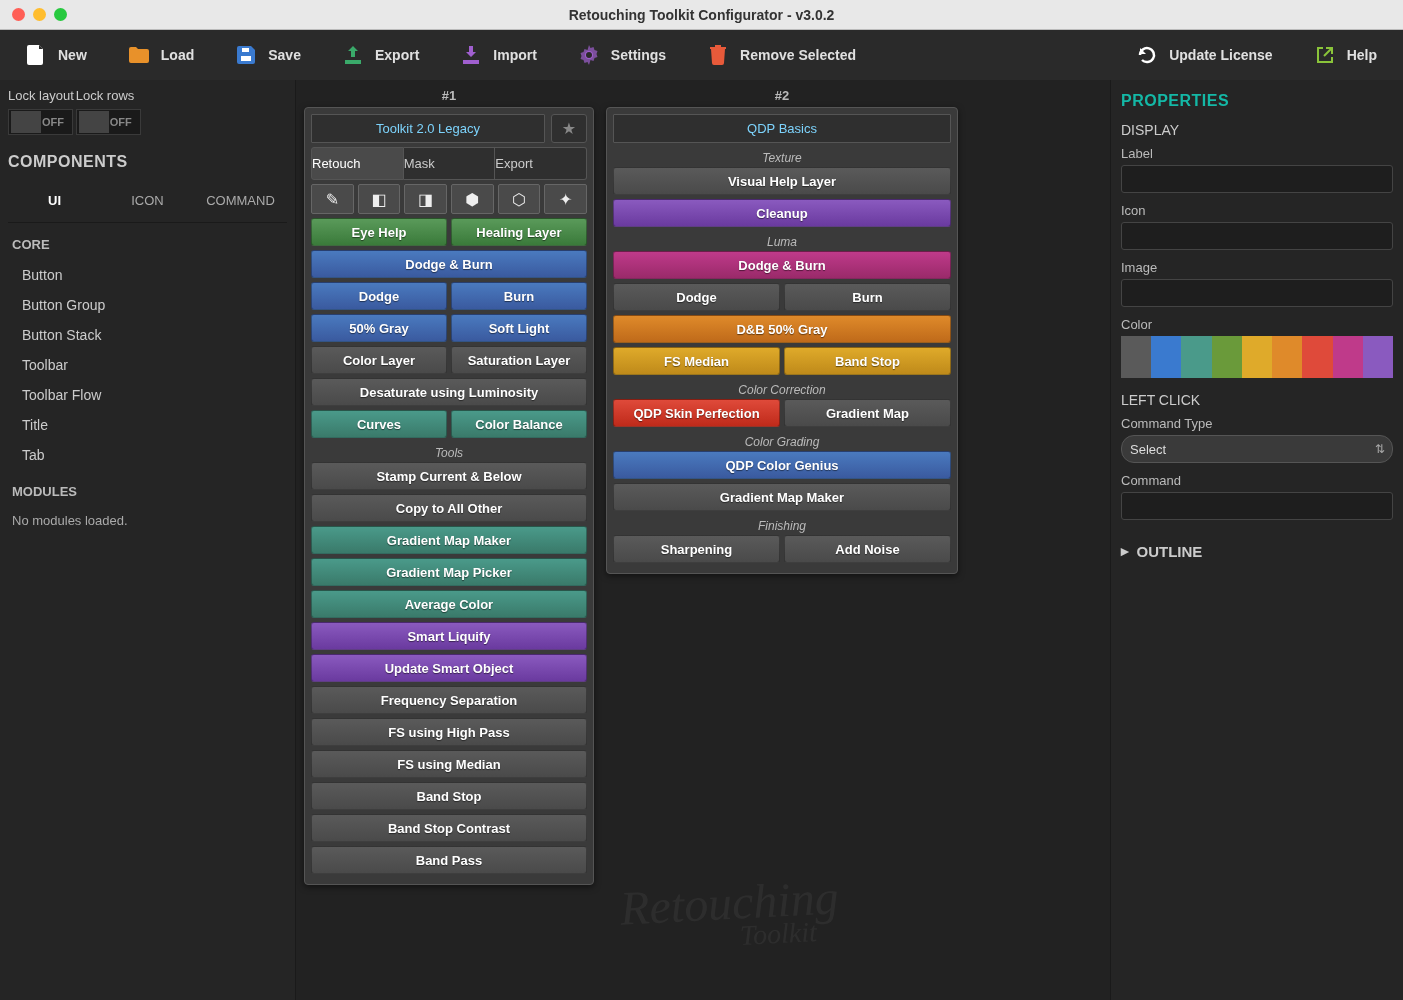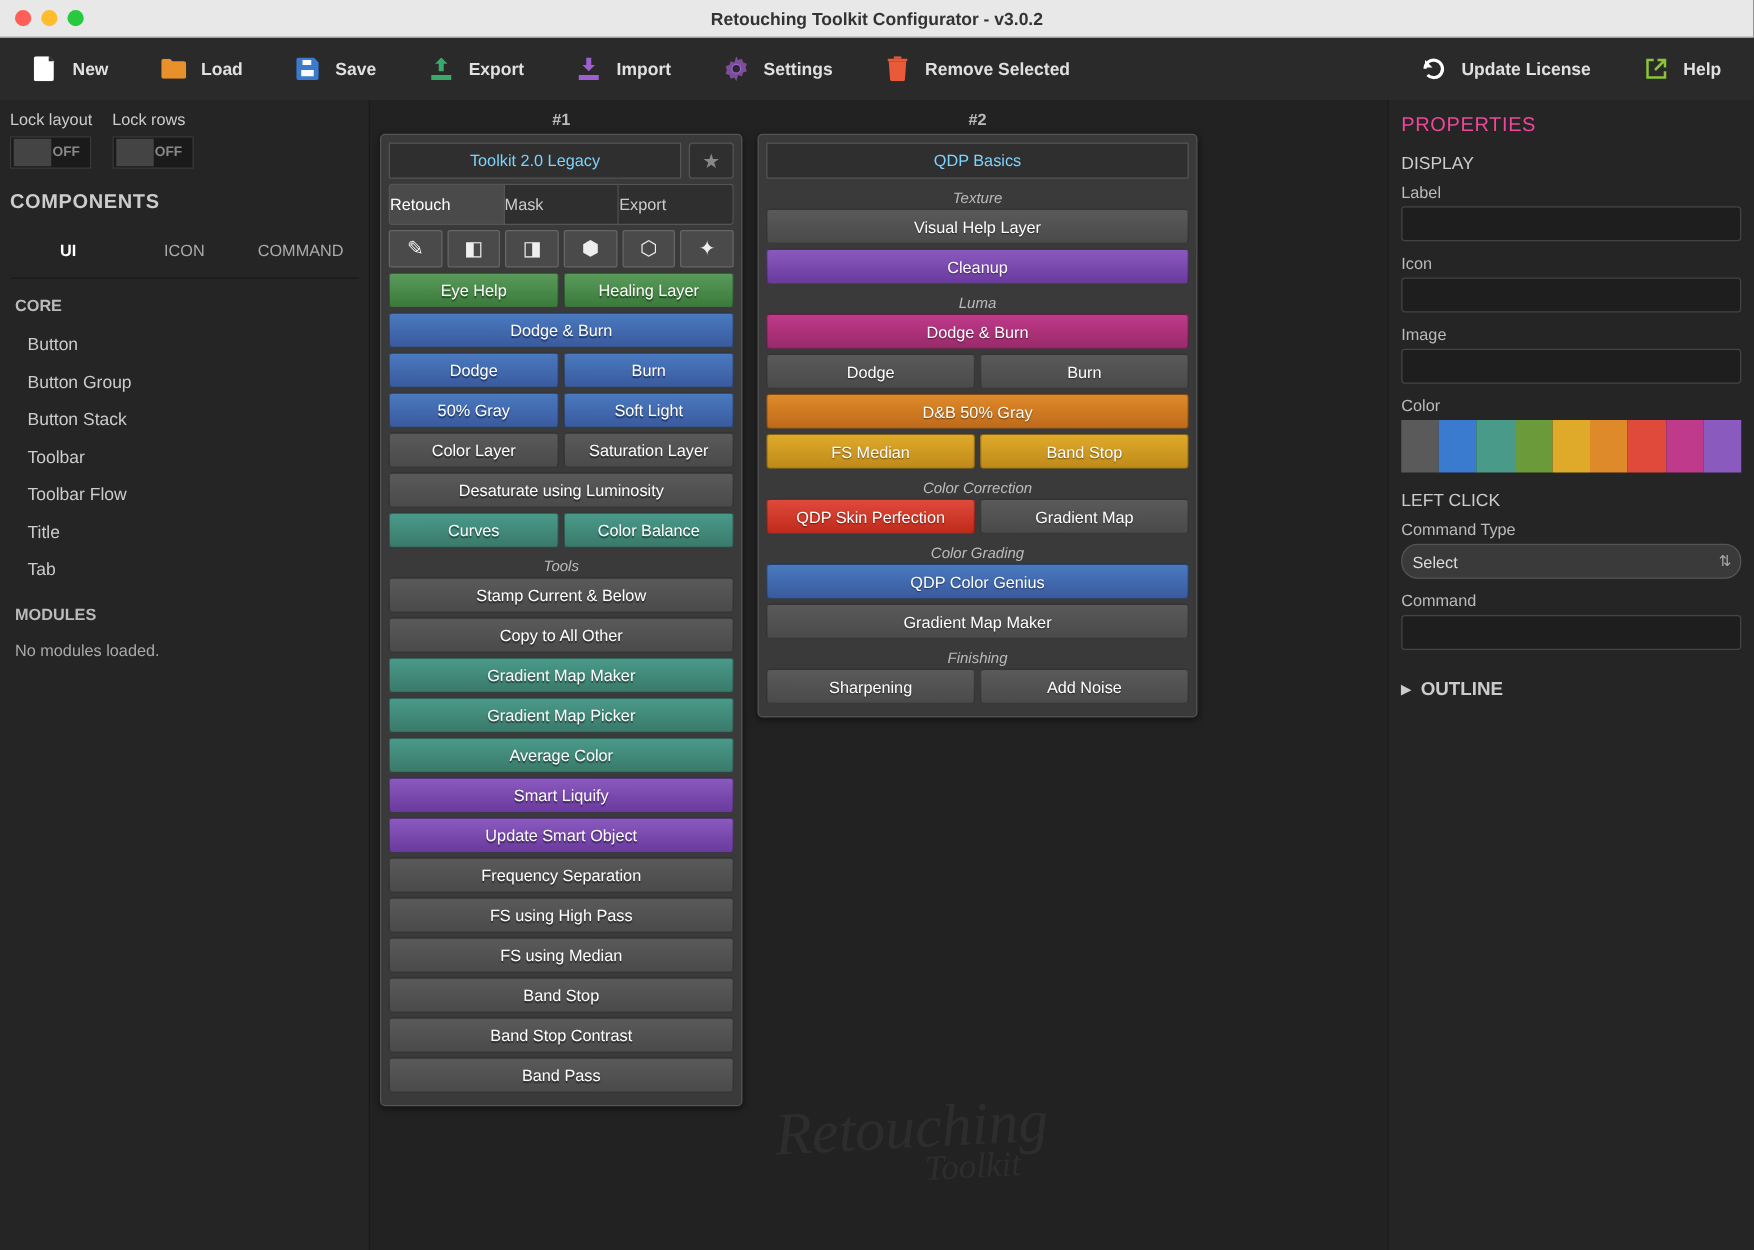--- a/index.html
+++ b/index.html
@@ -10,21 +10,21 @@
 .dot-r{background:#ff5f56}
 .dot-y{background:#ffbd2e}
 .dot-g{background:#27c93f}
 .titlebar-title{position:absolute;left:50%;transform:translateX(-50%);font-size:14px;font-weight:600;color:#333}
 .toolbar{height:50px;background:#2a2a2a;display:flex;align-items:center;padding:0 10px;gap:10px}
 .tb-btn{display:flex;align-items:center;gap:12px;padding:8px 16px;cursor:pointer;font-size:14px;font-weight:600;color:#e0e0e0}
 .spacer{flex:1}
 .icn{width:20px;height:20px;display:inline-flex;align-items:center;justify-content:center}
 .main{flex:1;display:flex;overflow:hidden}
 .left{width:296px;background:#252525;border-right:1px solid #1a1a1a;padding:8px 8px}
-.locks{display:flex;gap:16px;margin-bottom:18px}
+.locks{display:flex;gap:2px;margin-bottom:18px}
 .lock-col{display:flex;flex-direction:column;gap:6px}
 .lock-lbl{font-size:13px;color:#ccc}
 .toggle{width:65px;height:26px;background:#1a1a1a;border:1px solid #3a3a3a;display:flex;align-items:center;position:relative}
 .toggle-knob{width:30px;height:22px;background:#444;position:absolute;left:2px}
 .toggle-text{position:absolute;right:8px;font-size:11px;font-weight:600;color:#888}
 .section-h{font-size:16px;font-weight:700;color:#ccc;margin:10px 0 8px;letter-spacing:.5px}
 .subtabs{display:flex;border-bottom:1px solid #1a1a1a;margin-bottom:12px}
 .subtab{flex:1;text-align:center;padding:14px 0;font-size:13px;color:#aaa;cursor:pointer}
 .subtab.active{color:#fff;font-weight:600}
 .list-h{font-size:13px;font-weight:700;color:#bbb;margin:14px 0 8px 4px}
@@ -40,34 +40,34 @@
 .star-b{width:36px;background:#2f2f2f;border:1px solid #555;display:flex;align-items:center;justify-content:center;border-radius:3px;color:#888}
 .ptabs{display:flex;margin-bottom:4px}
 .ptab{flex:1;padding:8px 0;background:#2f2f2f;border:1px solid #555;font-size:13px;color:#ccc;cursor:pointer}
 .ptab.active{background:#4a4a4a;color:#fff}
 .ptab:first-child{border-radius:3px 0 0 3px}
 .ptab:last-child{border-radius:0 3px 3px 0}
 .ptab:not(:first-child){border-left:none}
 .toolrow{display:flex;gap:4px;margin-bottom:4px}
 .ticon{flex:1;height:30px;background:#4a4a4a;border:1px solid #666;display:flex;align-items:center;justify-content:center;color:#eee;font-size:16px;border-radius:2px;cursor:pointer}
 .btn-row{display:flex;gap:4px;margin-bottom:4px}
-.abtn{flex:1;height:28px;display:flex;align-items:center;justify-content:center;font-size:13px;border-radius:3px;cursor:pointer;font-weight:400;color:#fff;text-shadow:0 1px 1px rgba(0,0,0,.5);border:1px solid rgba(0,0,0,.3)}
+.abtn{flex:1;height:28px;display:flex;align-items:center;justify-content:center;font-size:13px;border-radius:3px;cursor:pointer;font-weight:700;color:#fff;text-shadow:0 1px 1px rgba(0,0,0,.5);border:1px solid rgba(0,0,0,.3)}
 .abtn.full{width:100%}
 .c-gray{background:linear-gradient(#5a5a5a,#4a4a4a)}
 .c-green{background:linear-gradient(#5a9a5a,#3a7a3a)}
 .c-blue{background:linear-gradient(#4a7abf,#3a5a9f)}
 .c-teal{background:linear-gradient(#4a9a8a,#3a7a6a)}
 .c-purple{background:linear-gradient(#8a5abf,#6a3a9f)}
 .c-magenta{background:linear-gradient(#bf3a8a,#9a2a6a)}
 .c-orange{background:linear-gradient(#df8a2a,#bf6a1a)}
 .c-yellow{background:linear-gradient(#dfaa2a,#bf8a1a)}
 .c-red{background:linear-gradient(#df4a3a,#bf2a1a)}
 .sect-lbl{text-align:center;font-size:12px;font-style:italic;color:#bbb;padding:4px 0 2px}
 .right{width:293px;background:#252525;border-left:1px solid #1a1a1a;padding:12px 10px;overflow:auto}
-.prop-h{font-size:16px;font-weight:400;color:#ec4899;margin-bottom:12px;letter-spacing:.5px}
+.prop-h{font-size:16px;font-weight:700;color:#14b8a6;margin-bottom:12px;letter-spacing:.5px}
 .prop-sh{font-size:14px;font-weight:400;color:#ccc;margin:8px 0 8px}
 .field-lbl{font-size:13px;color:#bbb;margin-bottom:4px}
 .field-in{width:100%;height:28px;background:#1e1e1e;border:1px solid #444;border-radius:3px;color:#ddd;padding:0 8px;font-size:13px;margin-bottom:10px}
 .swatches{display:flex;margin-bottom:14px}
 .sw{flex:1;height:42px;cursor:pointer}
 .sel-wrap{position:relative;margin-bottom:10px}
 .sel{width:100%;height:28px;background:#3a3a3a;border:1px solid #555;border-radius:13px;color:#ddd;padding:0 8px;font-size:13px;appearance:none}
 .sel-arrow{position:absolute;right:8px;top:50%;transform:translateY(-50%);color:#aaa;pointer-events:none;font-size:12px}
 .outline-h{display:flex;align-items:center;gap:8px;font-size:15px;font-weight:700;color:#ccc;margin-top:12px;cursor:pointer}
 .watermark{position:absolute;bottom:70px;left:620px;font-size:48px;color:#444;font-family:cursive;transform:rotate(-3deg);opacity:.35;font-style:italic;pointer-events:none}

